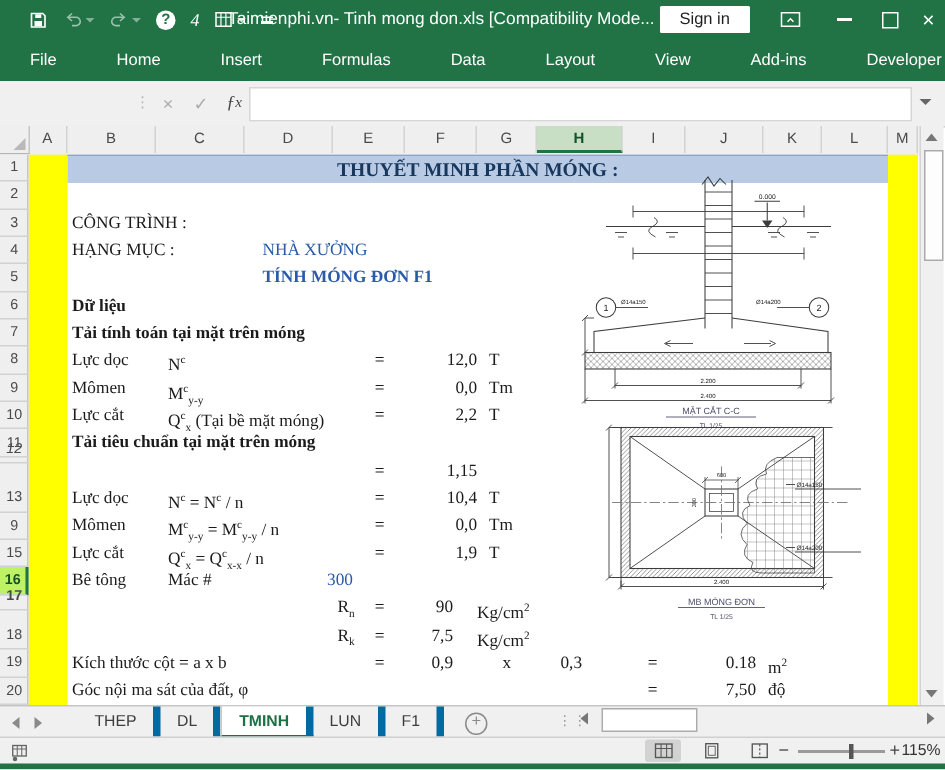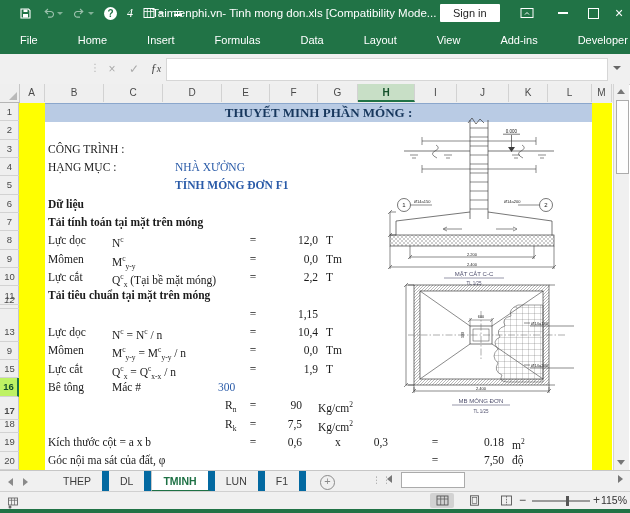--- a/index.html
+++ b/index.html
@@ -90,21 +90,21 @@
   
   .tabbar{position:absolute;left:0;top:470px;width:630px;height:21px;background:#f0f0f0;
           border-top:1px solid #c6c6c6;display:flex;align-items:stretch;}
   .tnav{display:flex;align-items:center;gap:10px;padding:0 10px 0 8px;}
   .tl{width:0;height:0;border-top:4px solid transparent;border-bottom:4px solid transparent;
       border-right:5px solid #8a8a8a;}
   .tr{width:0;height:0;border-top:4px solid transparent;border-bottom:4px solid transparent;
       border-left:5px solid #8a8a8a;}
   .stabs{display:flex;align-items:stretch;margin-left:14px;}
   .stab{padding:0 11px;font-size:10.5px;color:#3c3c3c;line-height:20px;
-        border-right:7px solid #0369a1;white-space:nowrap;}
+        border-right:5px solid #0369a1;white-space:nowrap;}
   .stab.active{background:#fff;color:#1e7145;font-weight:bold;border-bottom:2px solid #1e7145;
                border-left:1px solid #c9c9c9;box-sizing:border-box;}
   .newsheet{width:13px;height:13px;border:1px solid #8a8a8a;border-radius:50%;color:#8a8a8a;
             font-size:11px;line-height:11px;text-align:center;margin:3.5px 0 0 14px;}
   .hsplit{position:absolute;left:372px;top:475px;color:#9a9a9a;font-size:9px;letter-spacing:1px;}
   .hscroll{position:absolute;left:385px;top:472px;width:240px;height:16px;}
   .harrow{position:absolute;top:3px;width:0;height:0;border-top:4px solid transparent;
           border-bottom:4px solid transparent;}
   .hl{left:2px;border-right:5px solid #777;}
   .hr{right:2px;border-left:5px solid #777;}
@@ -305,21 +305,21 @@
     <div class="cl rt" style="left:252px;top:293px;width:50px">90</div>
     <div class="cl" style="left:318px;top:293px">Kg/cm<sup>2</sup></div>
 
     <div class="cl" style="left:225px;top:312px">R<sub>k</sub></div>
     <div class="cl ct" style="left:246px;top:312px;width:14px">=</div>
     <div class="cl rt" style="left:252px;top:312px;width:50px">7,5</div>
     <div class="cl" style="left:318px;top:312px">Kg/cm<sup>2</sup></div>
 
     <div class="cl" style="left:48px;top:330px">Kích thước cột = a x b</div>
     <div class="cl ct" style="left:246px;top:330px;width:14px">=</div>
-    <div class="cl rt" style="left:252px;top:330px;width:50px">0,6</div>
+    <div class="cl rt" style="left:252px;top:330px;width:50px">0,9</div>
     <div class="cl" style="left:335px;top:330px">x</div>
     <div class="cl rt" style="left:358px;top:330px;width:30px">0,3</div>
     <div class="cl ct" style="left:428px;top:330px;width:14px">=</div>
     <div class="cl rt" style="left:460px;top:330px;width:44px">0.18</div>
     <div class="cl" style="left:512px;top:330px">m<sup>2</sup></div>
 
     <div class="cl" style="left:48px;top:348px">Góc nội ma sát của đất, φ</div>
     <div class="cl ct" style="left:428px;top:348px;width:14px">=</div>
     <div class="cl rt" style="left:460px;top:348px;width:44px">7,50</div>
     <div class="cl" style="left:512px;top:348px">độ</div>
@@ -413,21 +413,21 @@
         <div class="rowhdr" style="top: 110.1px;">7</div>
         <div class="rowhdr" style="top: 128.45px;">8</div>
         <div class="rowhdr" style="top: 146.8px;">9</div>
         <div class="rowhdr" style="top: 165.15px;">10</div>
         <div class="rowhdr" style="top: 183.5px;">11</div>
         <div class="rowhdr" style="top: 188px; font-style: italic;">12</div>
         <div class="rowhdr" style="top: 220.2px;">13</div>
         <div class="rowhdr" style="top: 238.55px;">9</div>
         <div class="rowhdr" style="top: 256.9px;">15</div>
         <div class="rowhdr sel" style="top: 275.25px;">16</div>
-        <div class="rowhdr" style="top: 299px; font-weight: bold;">17</div>
+        <div class="rowhdr" style="top: 286px; font-weight: bold;">17</div>
         <div class="rowhdr" style="top: 311.95px;">18</div>
         <div class="rowhdr" style="top: 330.3px;">19</div>
         <div class="rowhdr" style="top: 348.65px;">20</div>
       </div>
   </div>
 
   <div class="vscroll">
     <span class="tri-up"></span>
     <span class="vthumb"></span>
     <span class="tri-dn"></span>

